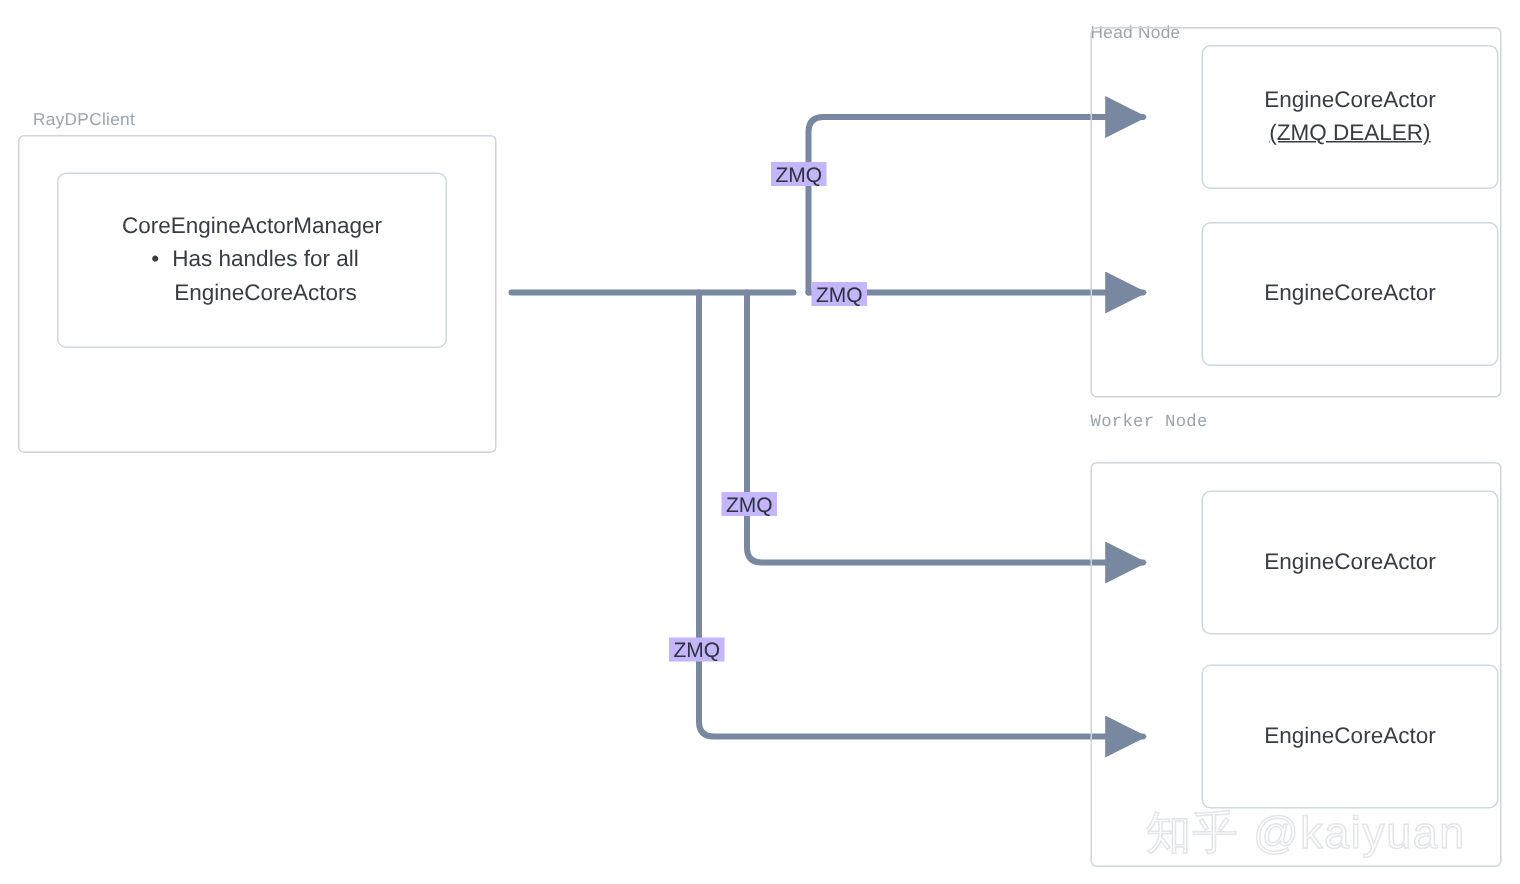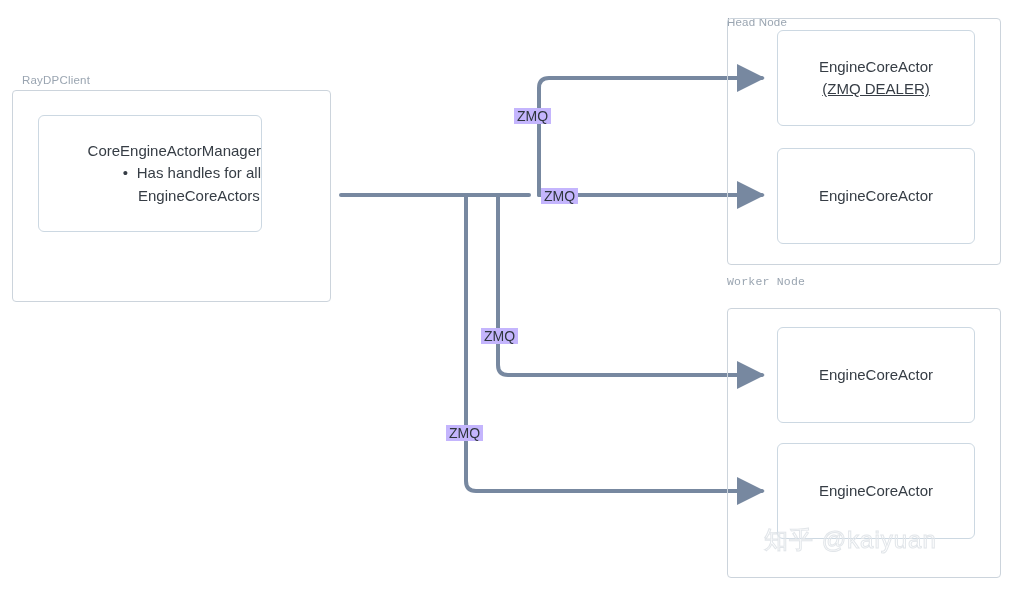--- a/index.html
+++ b/index.html
@@ -42,20 +42,21 @@
     border-radius: 6px;
     background: #ffffff;
     display: flex;
     align-items: center;
     justify-content: center;
     flex-direction: column;
     text-align: center;
     color: #363d45;
     font-size: 15px;
     line-height: 1.45;
+    margin-left: 24px;
   }
   .node-box .line2 { display: block; text-decoration: underline; }
 
   
   .manager-box {
     position: absolute;
     box-sizing: border-box;
     border: 1px solid #ccd8e2;
     border-radius: 6px;
     background: #ffffff;
@@ -102,26 +103,27 @@
     color: #2e353c;
     background: #c4b5fd;
     padding: 1px 3px;
     white-space: nowrap;
     line-height: 1;
   }
 
   
   .watermark {
     position: absolute;
-    font-size: 24px;
+    font-size: 30px;
     color: transparent;
     -webkit-text-stroke: 1px #e2e6ea;
     letter-spacing: 1px;
     white-space: nowrap;
     user-select: none;
+    margin-top: 11px;
   }
 </style>
 </head>
 <body>
 
 <div id="canvas">
 
   <svg id="wires" viewBox="0 0 1013 589" xmlns="http://www.w3.org/2000/svg">
     <defs>
       <marker id="arrow" viewBox="0 0 10 10" refX="9" refY="5" markerWidth="7" markerHeight="7" orient="auto-start-reverse">
@@ -138,21 +140,21 @@
 
       <path d="M 498 195 Q 498 205 498 205 L 498 365 Q 498 375 508 375 L 762 375" marker-end="url(#arrow)"></path>
 
       <path d="M 466 195 Q 466 205 466 205 L 466 481 Q 466 491 476 491 L 762 491" marker-end="url(#arrow)"></path>
     </g>
   </svg>
 
   <div class="group-label" style="left:22px; top:74px;">RayDPClient</div>
   <div class="group-box" style="left:12px; top:90px; width:319px; height:212px;"></div>
 
-  <div class="manager-box" style="left:38px; top:115px; width:224px; height:117px;align-items:flex-end;">
+  <div class="manager-box" style="left:38px; top:115px; width:260px; height:117px;">
     <div class="manager-title">CoreEngineActorManager</div>
     <ul class="manager-bullets">
       <li>
         <span>Has handles for all</span><br>
         <span>EngineCoreActors</span>
       </li>
     </ul>
   </div>
 
   <div class="group-label" style="left:727px; top:16px;">Head Node</div>

